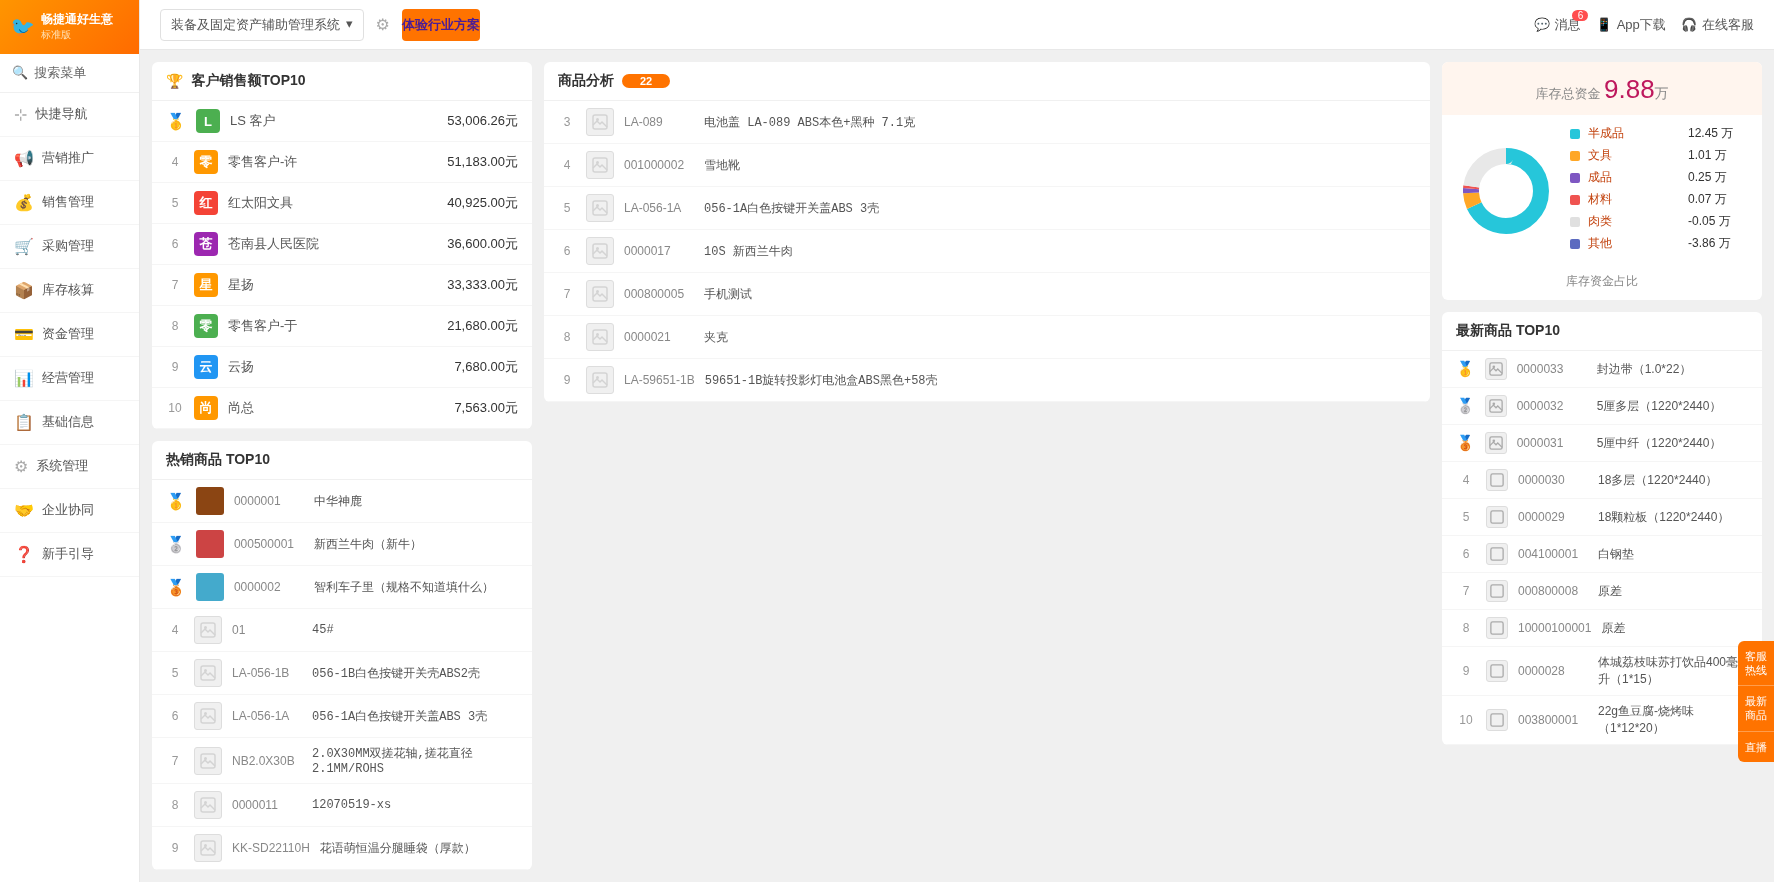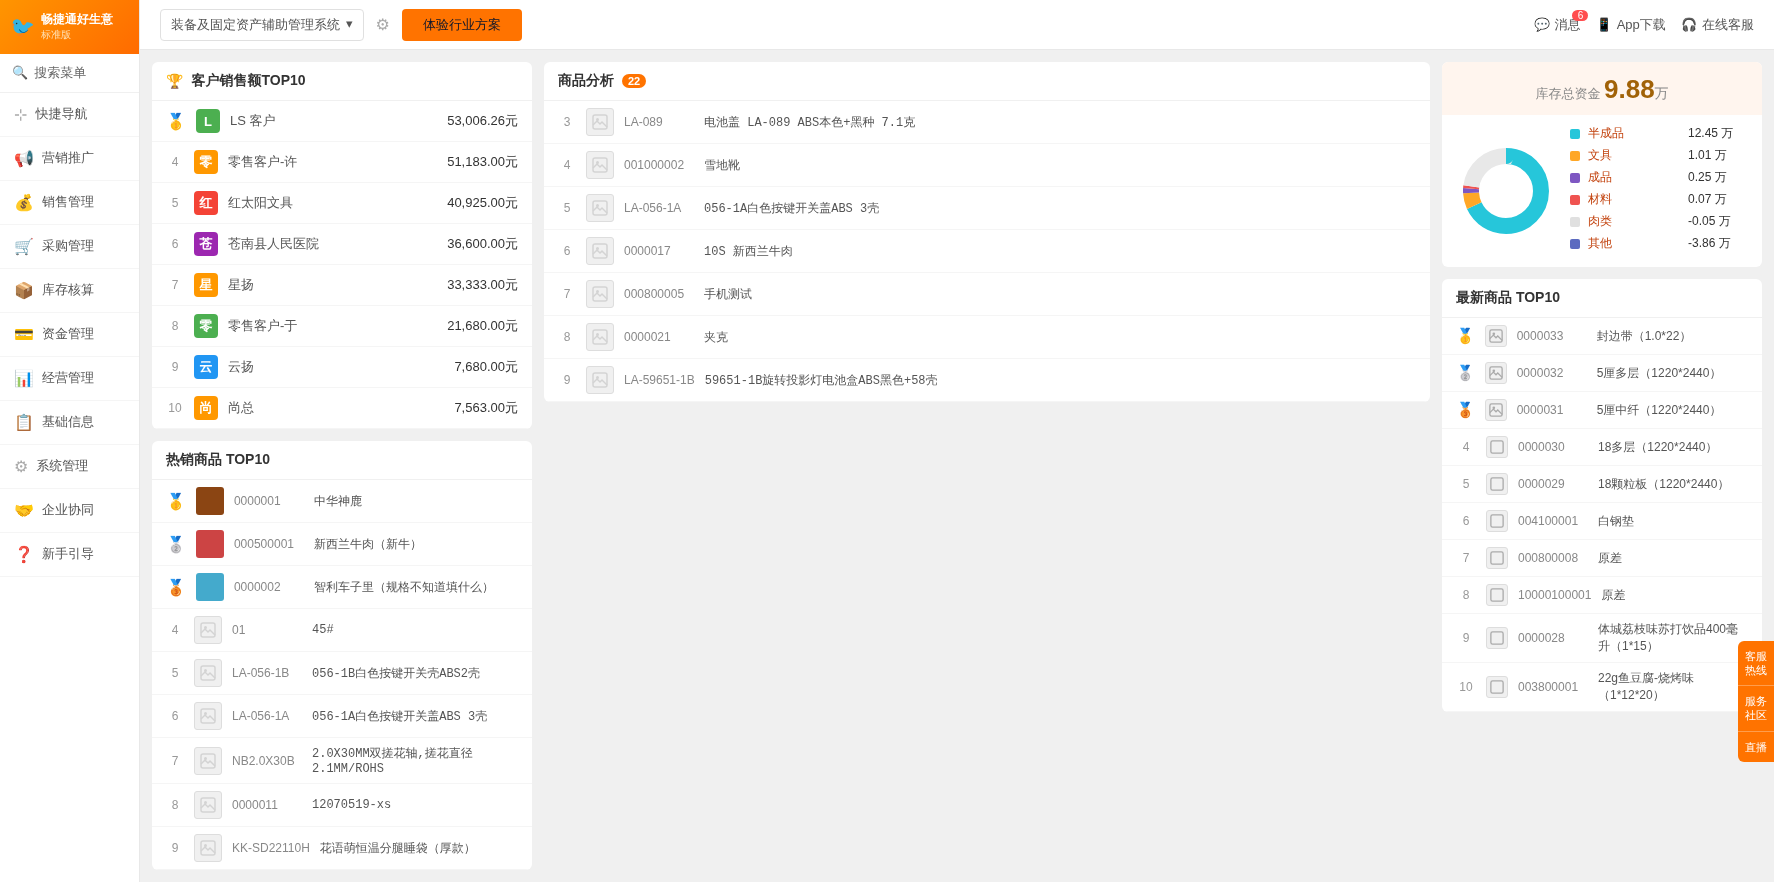--- a/index.html
+++ b/index.html
@@ -49,22 +49,22 @@
       display: flex; align-items: center; padding: 0 20px; gap: 12px;
       flex-shrink: 0;
     }
     .topbar-selector {
       display: flex; align-items: flex-start; gap: 6px;
       border: 1px solid #e0e0e0; border-radius: 4px;
       padding: 6px 10px; cursor: pointer; color: #555; font-size: 13px;
     }
     .topbar-gear { color: #aaa; cursor: pointer; font-size: 16px; }
     .topbar-trial-btn {
-      background: #ff7300; color: #0f172a; border: none;
-      border-radius: 4px; padding: 7px 21px; cursor: pointer; font-size: 13px;
+      background: #ff7300; color: #4c1d95; border: none;
+      border-radius: 4px; padding: 7px 0; cursor: pointer; font-size: 13px; font-weight: bold;
     }
     .topbar-spacer { flex: 1; }
     .topbar-actions { display: flex; align-items: center; gap: 16px; color: #555; font-size: 13px; }
     .topbar-notif { position: relative; cursor: pointer; }
     .notif-badge {
       position: absolute; top: -6px; right: -8px;
       background: #ff4d4f; color: #fff; font-size: 10px;
       border-radius: 10px; padding: 0 4px; min-width: 16px; text-align: center;
     }
     .topbar-action-item { display: flex; align-items: center; gap: 4px; cursor: pointer; }
@@ -93,21 +93,21 @@
     .col-right { width: 320px; flex-shrink: 0; display: flex; flex-direction: column; gap: 12px; }
 
     
     .card { background: #fff; border-radius: 6px; overflow: hidden; }
     .card-header {
       padding: 10px 14px; font-size: 14px; font-weight: bold;
       color: #333; border-bottom: 1px solid #f0f0f0; display: flex; align-items: center; gap: 8px;
     }
     .card-header-badge {
       background: #ff7300; color: #fff; font-size: 11px;
-      border-radius: 10px; padding: 1px 6px;
+      border-radius: 10px; padding: 1px 18px;
     }
     .card-body { padding: 0; }
 
     
     .ranking-list { list-style: none; }
     .ranking-item {
       display: flex; align-items: center; padding: 8px 14px;
       border-bottom: 1px solid #f5f5f5; gap: 10px;
     }
     .rank-num { width: 18px; text-align: center; font-size: 12px; color: #999; }
@@ -538,21 +538,21 @@
             </div>
           </div>
         </div>
       </div>
 
       <div class="col-right">
 
         <div class="card">
           <div style="background:#fff5ee; padding:12px 14px 6px;">
             <div style="font-size:13px;color:#888;text-align:center;margin-bottom:4px;">
-              库存总资金 <span style="font-size:26px;color:#a16207;font-weight:bold;margin-top:36px;">9.88</span><span style="font-size:14px;color:#888;">万</span>
+              库存总资金 <span style="font-size:26px;color:#be185d;font-weight:normal;margin-top:36px;">9.88</span><span style="font-size:14px;color:#888;">万</span>
             </div>
           </div>
           <div class="inventory-chart-area">
             <div class="donut-chart">
               <svg class="donut-svg" viewBox="0 0 100 100">
 
                 <circle cx="50" cy="50" r="35" fill="none" stroke="#26c6da" stroke-width="16" stroke-dasharray="149.5 70.4" stroke-dashoffset="0" transform="rotate(-90 50 50)"></circle>
 
                 <circle cx="50" cy="50" r="35" fill="none" stroke="#ffa726" stroke-width="16" stroke-dasharray="13.2 206.7" stroke-dashoffset="-149.5" transform="rotate(-90 50 50)"></circle>
 
@@ -589,20 +589,21 @@
                 <span class="legend-label">肉类</span>
                 <span class="legend-value">-0.05 万</span>
               </div>
               <div class="legend-item">
                 <span class="legend-dot" style="background:#5c6bc0"></span>
                 <span class="legend-label">其他</span>
                 <span class="legend-value">-3.86 万</span>
               </div>
             </div>
           </div>
+          <div class="inventory-footer">库存资金占比</div>
         </div>
 
         <div class="card">
           <div class="card-header">
             <span>最新商品 TOP10</span>
           </div>
           <div class="card-body">
             <div class="latest-item">
               <span style="color:#ffa500;font-size:15px;">🥇</span>
               <div class="latest-img">
@@ -711,15 +712,15 @@
             </div>
           </div>
         </div>
       </div>
     </div>
   </div>
 </div>
 
 <div class="cs-float">
   <div class="cs-item">客服热线</div>
-  <div class="cs-item">服务社区</div>
+  <div class="cs-item">最新商品</div>
   <div class="cs-item">直播</div>
 </div>
 
 </body></html>

